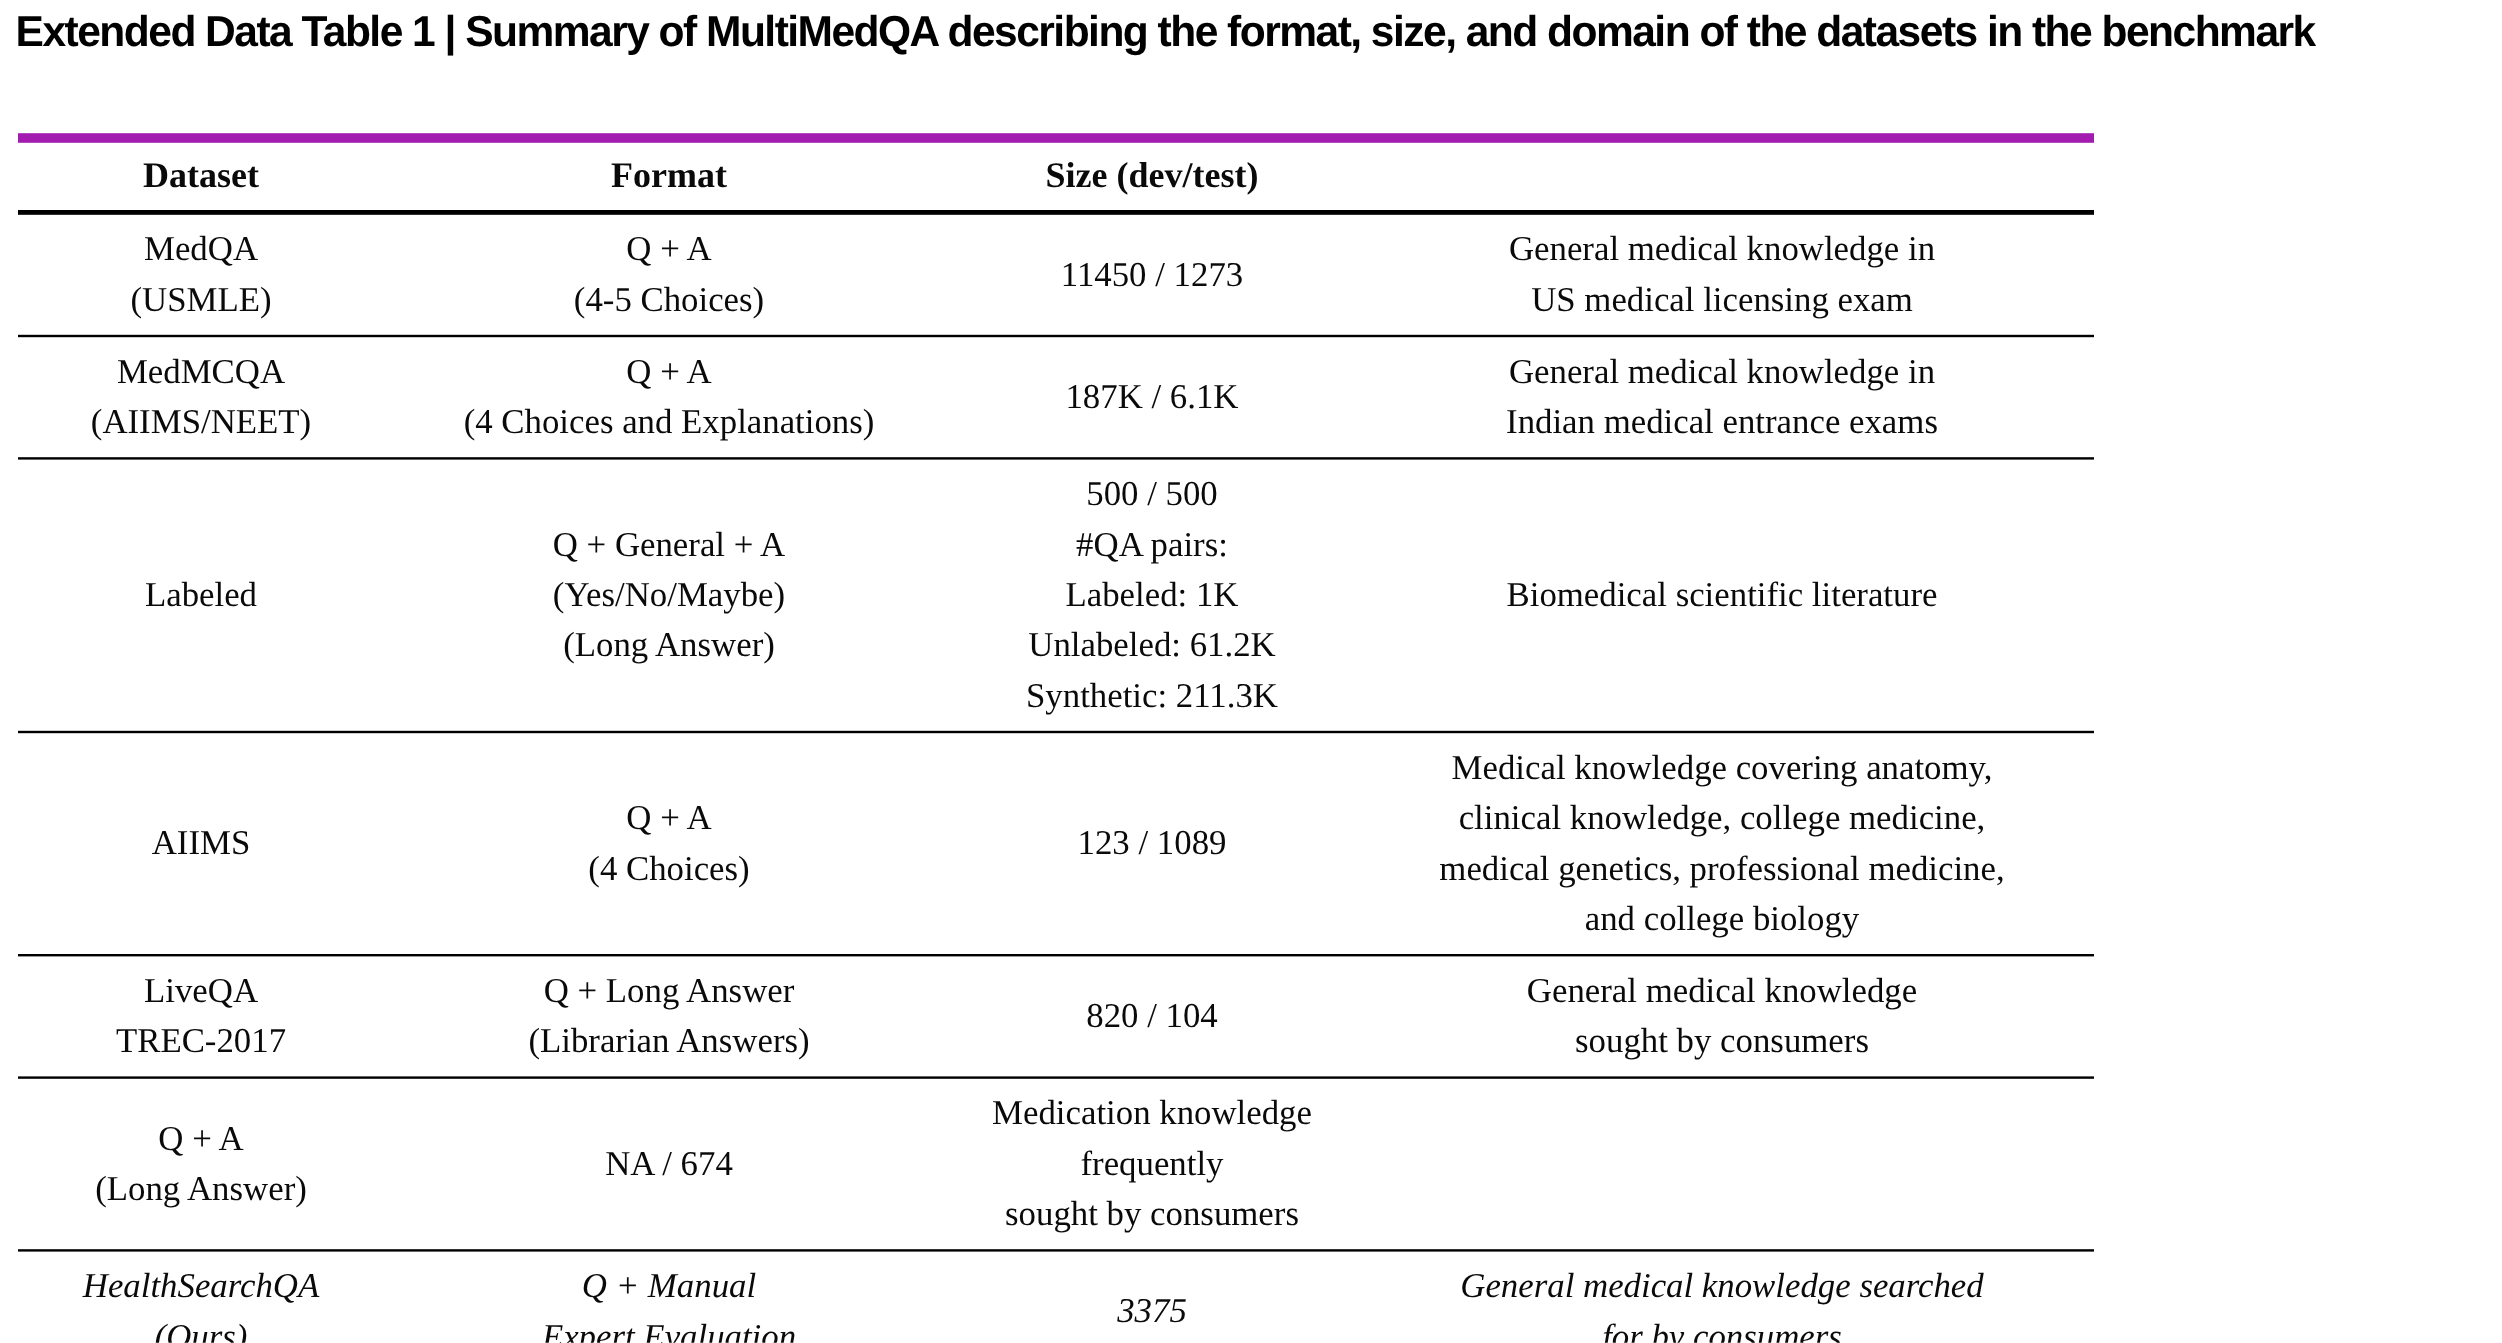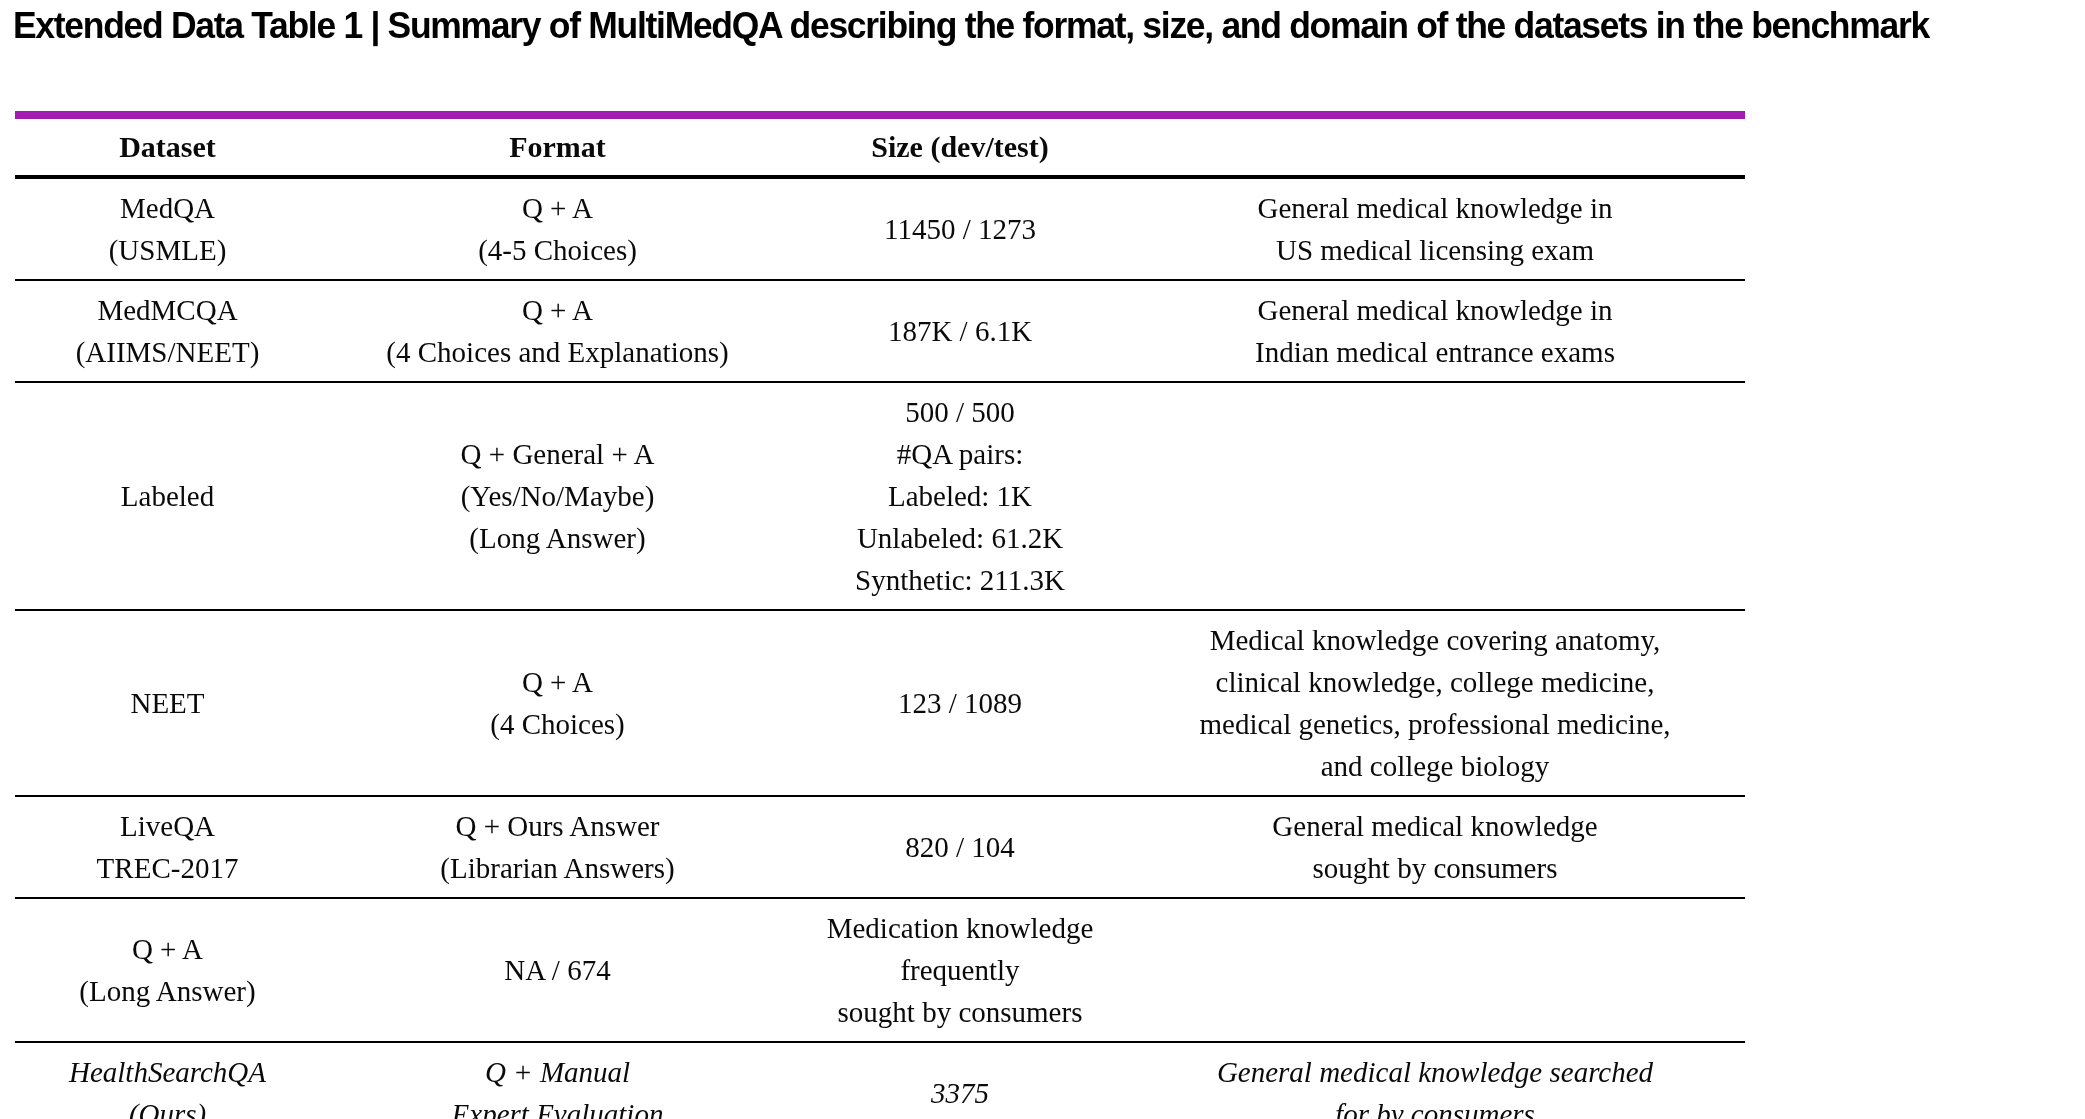--- a/index.html
+++ b/index.html
@@ -89,35 +89,36 @@
     <div class="trow">
       <div class="tcell">Labeled</div>
       <div class="tcell">Q + General + A
 (Yes/No/Maybe)
 (Long Answer)</div>
       <div class="tcell">500 / 500
 #QA pairs:
 Labeled: 1K
 Unlabeled: 61.2K
 Synthetic: 211.3K</div>
+      <div class="tcell">Biomedical scientific literature</div>
     </div>
     <div class="trow">
-      <div class="tcell">NEET</div>
+      <div class="tcell">AIIMS</div>
       <div class="tcell">Q + A
 (4 Choices)</div>
       <div class="tcell">123 / 1089</div>
       <div class="tcell">Medical knowledge covering anatomy,
 clinical knowledge, college medicine,
 medical genetics, professional medicine,
 and college biology</div>
     </div>
     <div class="trow">
       <div class="tcell">LiveQA
 TREC-2017</div>
-      <div class="tcell">Q + Ours Answer
+      <div class="tcell">Q + Long Answer
 (Librarian Answers)</div>
       <div class="tcell">820 / 104</div>
       <div class="tcell">General medical knowledge
 sought by consumers</div>
     </div>
     <div class="trow">
       <div class="tcell">Q + A
 (Long Answer)</div>
       <div class="tcell">NA / 674</div>
       <div class="tcell">Medication knowledge frequently

